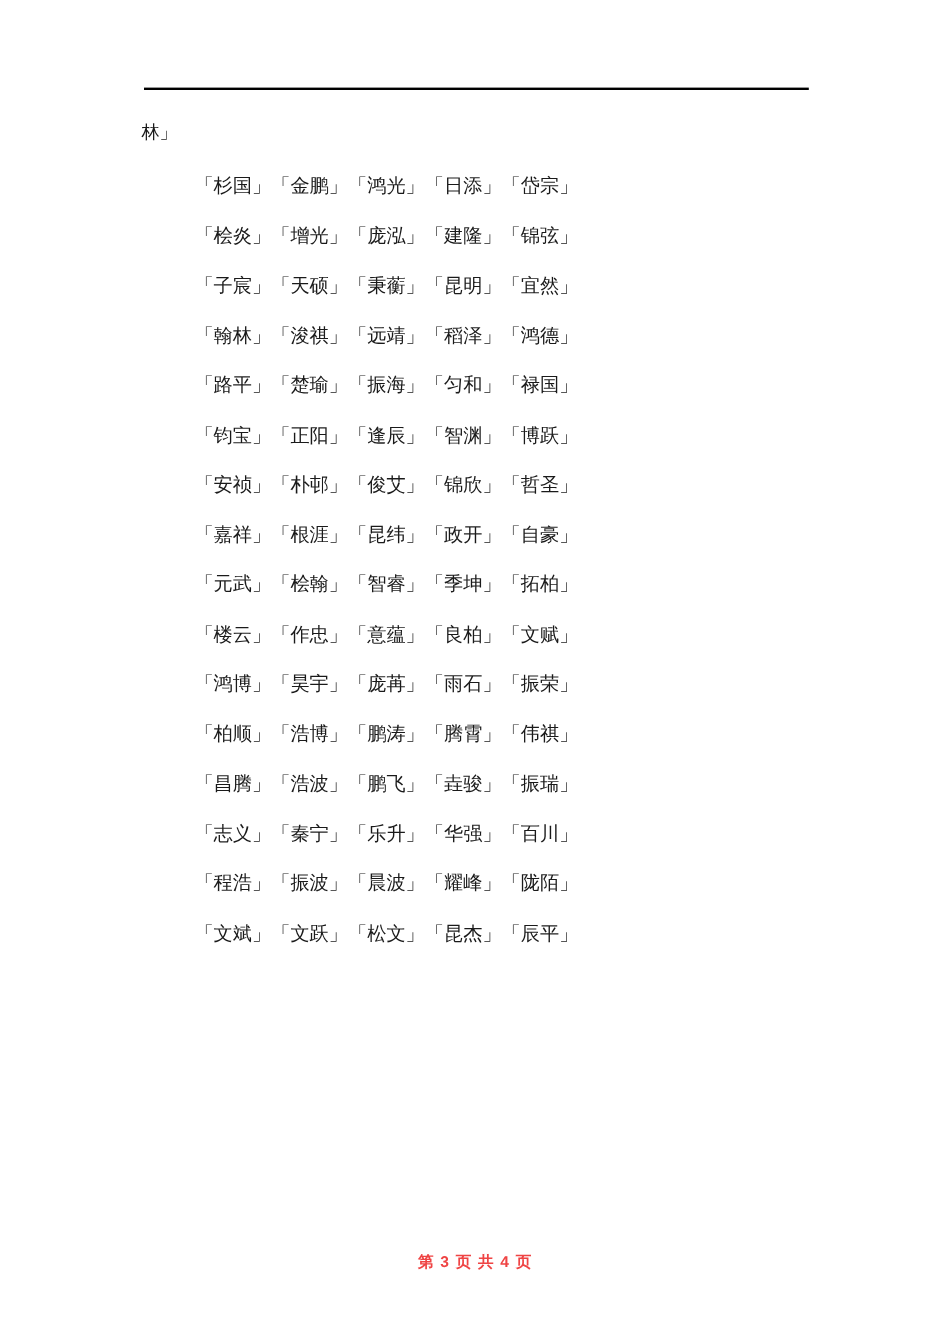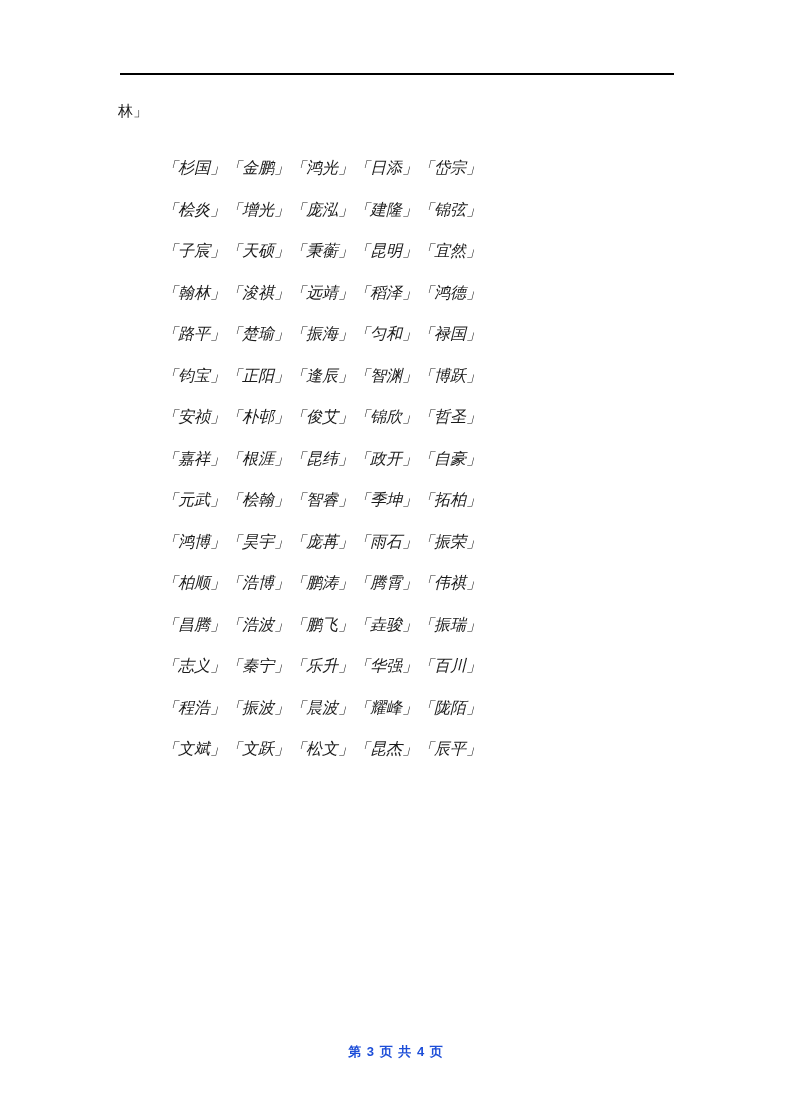--- a/index.html
+++ b/index.html
@@ -28,57 +28,57 @@
     position: absolute;
     left: 118px;
     top: 100px;
     font-size: 15px;
     line-height: 22px;
     white-space: nowrap;
   }
   .name-list {
     position: absolute;
     left: 162px;
-    top: 147px;
-    font-style: italic;
+    top: 135px;
   }
   .name-row {
     height: 41.5px;
     line-height: 41.5px;
     font-size: 16px;
     white-space: nowrap;
   }
   .footer {
     position: absolute;
     left: 0;
     right: 0;
     top: 1043px;
     text-align: center;
     font-size: 13px;
     font-weight: bold;
     letter-spacing: 1px;
-    color: #1d4ed8;
+    color: #ef4444;
   }
 </style>
 </head>
 <body>
 
 <div class="page">
   <div class="header-rule"></div>
   <div class="hanging-text">林」</div>
   <div class="name-list" id="name-list">
       <div class="name-row">「杉国」「金鹏」「鸿光」「日添」「岱宗」</div>
       <div class="name-row">「桧炎」「增光」「庞泓」「建隆」「锦弦」</div>
       <div class="name-row">「子宸」「天硕」「秉蘅」「昆明」「宜然」</div>
       <div class="name-row">「翰林」「浚祺」「远靖」「稻泽」「鸿德」</div>
       <div class="name-row">「路平」「楚瑜」「振海」「匀和」「禄国」</div>
       <div class="name-row">「钧宝」「正阳」「逢辰」「智渊」「博跃」</div>
       <div class="name-row">「安祯」「朴邨」「俊艾」「锦欣」「哲圣」</div>
       <div class="name-row">「嘉祥」「根涯」「昆纬」「政开」「自豪」</div>
       <div class="name-row">「元武」「桧翰」「智睿」「季坤」「拓柏」</div>
+      <div class="name-row">「楼云」「作忠」「意蕴」「良柏」「文赋」</div>
       <div class="name-row">「鸿博」「昊宇」「庞苒」「雨石」「振荣」</div>
       <div class="name-row">「柏顺」「浩博」「鹏涛」「腾霄」「伟祺」</div>
       <div class="name-row">「昌腾」「浩波」「鹏飞」「垚骏」「振瑞」</div>
       <div class="name-row">「志义」「秦宁」「乐升」「华强」「百川」</div>
       <div class="name-row">「程浩」「振波」「晨波」「耀峰」「陇陌」</div>
       <div class="name-row">「文斌」「文跃」「松文」「昆杰」「辰平」</div>
     </div>
   <div class="footer">第 3 页 共 4 页</div>
 </div>
 

